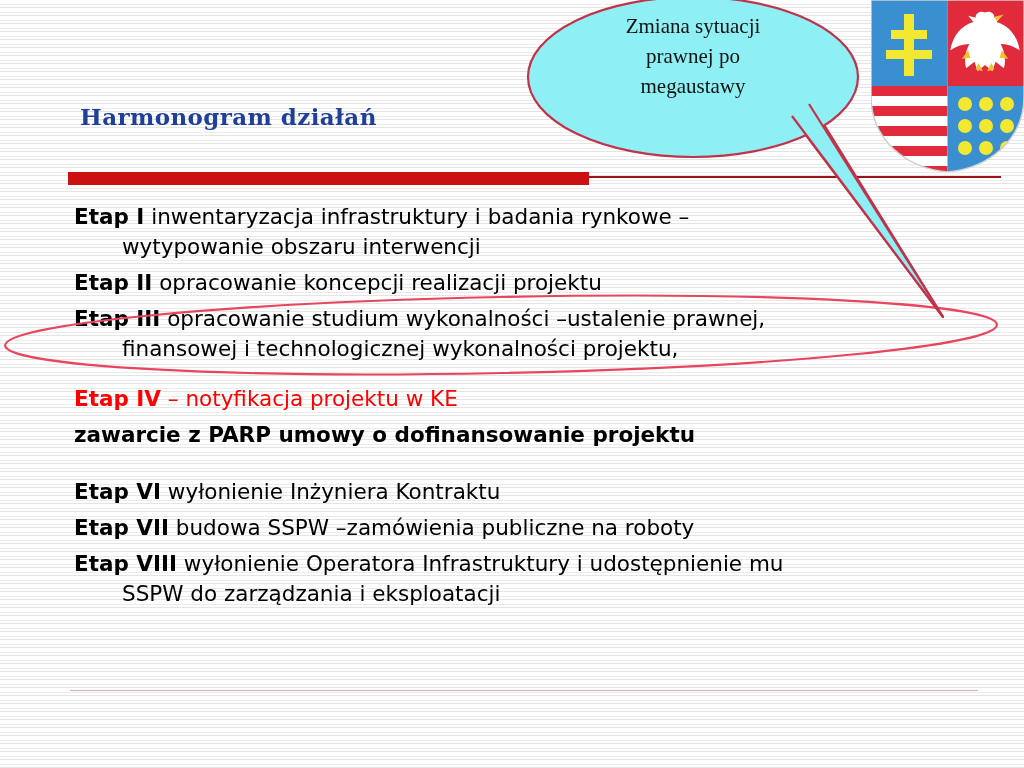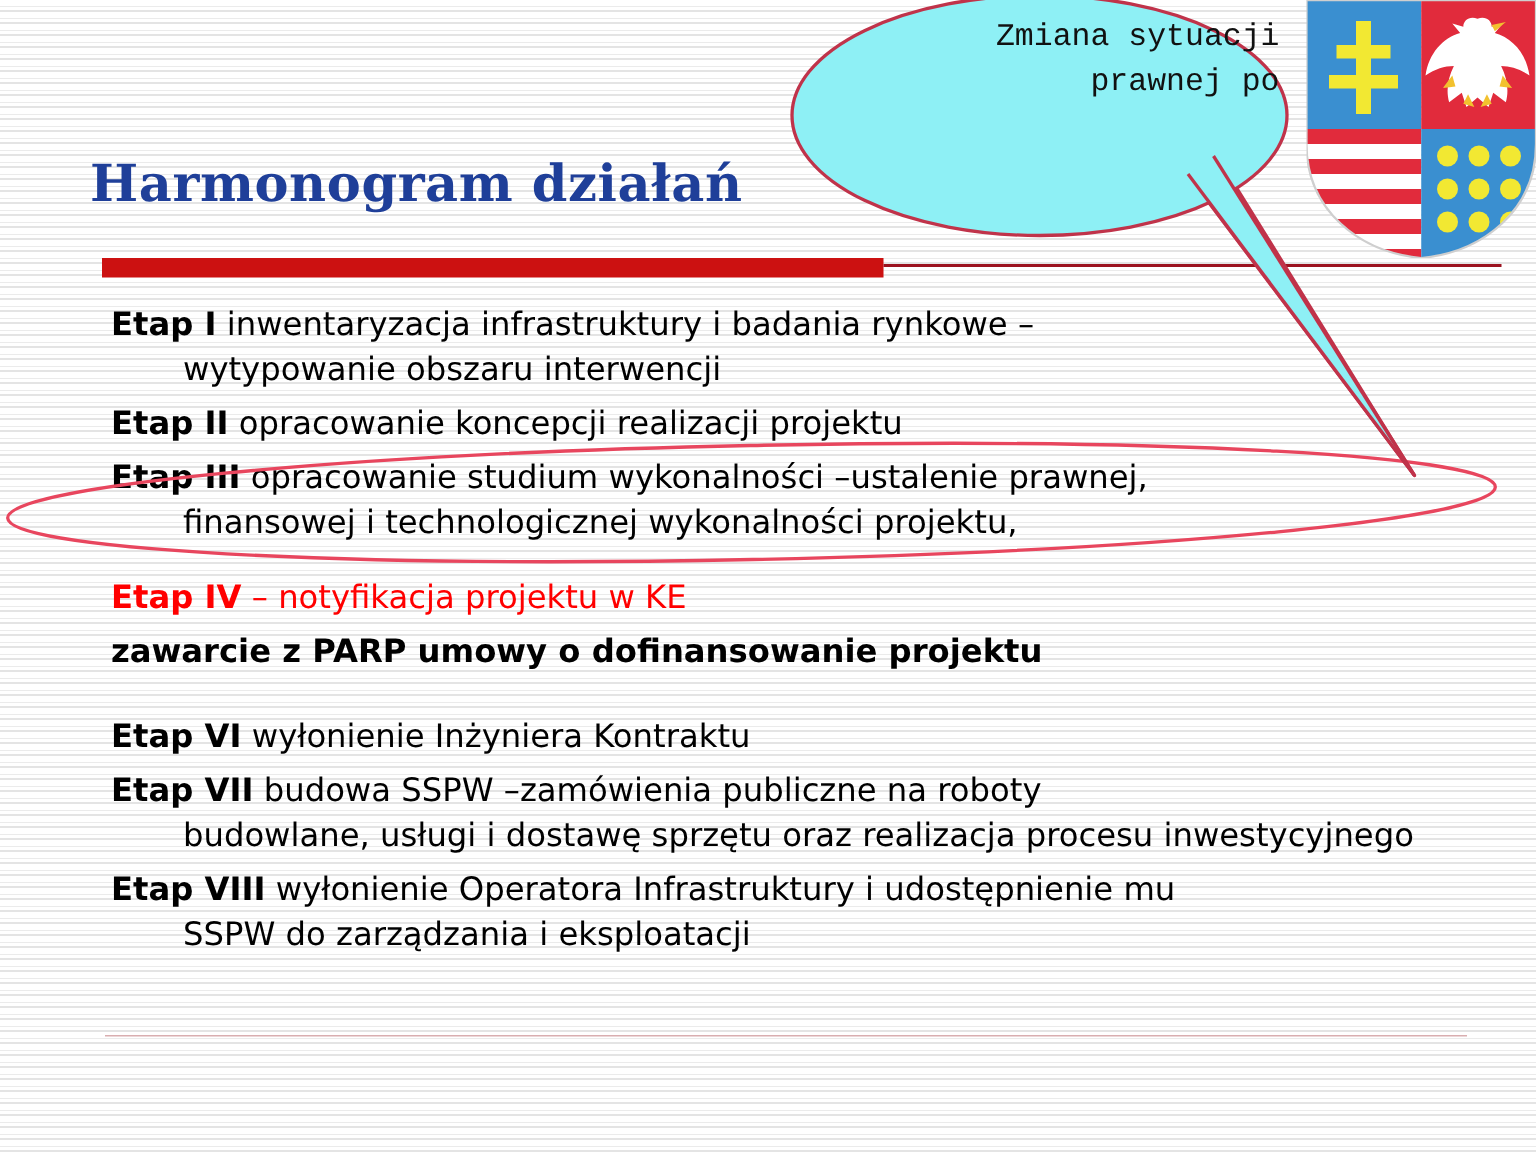--- a/index.html
+++ b/index.html
@@ -29,25 +29,25 @@
       #ffffff 5px,
       #ffffff 7px,
       #e4e4e4 7px,
       #e4e4e4 8px
     );
   }
 
   
   #slide-title {
     position: absolute;
-    left: 60px;
+    left: 80px;
     top: 103px;
     font-family: "DejaVu Serif", serif;
     font-weight: bold;
-    font-size: 34px;
+    font-size: 23px;
     letter-spacing: 0.4px;
     color: #1f3f99;
     white-space: nowrap;
   }
 
   
   #title-rule-thick {
     position: absolute;
     left: 68px;
     top: 172px;
@@ -118,22 +118,22 @@
     top: -6px;
     width: 470px;
     height: 340px;
     pointer-events: none;
   }
   #bubble-text {
     position: absolute;
     left: 33px;
     top: 17px;
     width: 320px;
-    text-align: right;
-    font-family: Liberation Mono, monospace;
+    text-align: center;
+    font-family: Liberation Serif, serif;
     font-size: 21px;
     line-height: 30px;
     color: #111111;
   }
 
   
   #annot-ellipse {
     position: absolute;
     left: 2px;
     top: 294px;
@@ -186,21 +186,20 @@
     <div class="stage plain loose">
       <span>zawarcie z PARP umowy o dofinansowanie projektu</span>
     </div>
 
     <div class="stage">
       <b>Etap VI</b><span> wyłonienie Inżyniera Kontraktu</span>
     </div>
 
     <div class="stage">
       <b>Etap VII</b><span> budowa SSPW –zamówienia publiczne na roboty</span>
-      <span class="cont">budowlane, usługi i dostawę sprzętu oraz realizacja procesu inwestycyjnego</span>
     </div>
 
     <div class="stage">
       <b>Etap VIII</b><span> wyłonienie Operatora Infrastruktury i udostępnienie mu</span>
       <span class="cont">SSPW do zarządzania i eksploatacji</span>
     </div>
 
   </div>
 
   <svg id="annot-ellipse" viewBox="0 0 998 82" preserveAspectRatio="none">
@@ -211,20 +210,21 @@
     <svg width="470" height="340" viewBox="0 0 470 340">
       <polygon points="290,120 310,108 443,323" fill="#8ef0f5" stroke="#c0334a" stroke-width="2.2" stroke-linejoin="round"></polygon>
       <ellipse cx="193" cy="83" rx="165" ry="80" fill="#8ef0f5" stroke="#c0334a" stroke-width="2.2"></ellipse>
       <polygon points="292,122 309,110 443,323" fill="#8ef0f5" stroke="none"></polygon>
       <line x1="292" y1="122" x2="443" y2="323" stroke="#c0334a" stroke-width="2.2"></line>
       <line x1="309" y1="110" x2="443" y2="323" stroke="#c0334a" stroke-width="2.2"></line>
     </svg>
     <div id="bubble-text">
       <div>Zmiana sytuacji</div>
       <div>prawnej po</div>
+      <div>megaustawy</div>
     </div>
   </div>
 
   <svg id="coat-of-arms" viewBox="0 0 153 172">
     <defs>
       <clipPath id="shieldClip">
         <path d="M0,0 H153 V96 C153,140 118,168 76.5,172 C35,168 0,140 0,96 Z"></path>
       </clipPath>
     </defs>
     <g clip-path="url(#shieldClip)">

